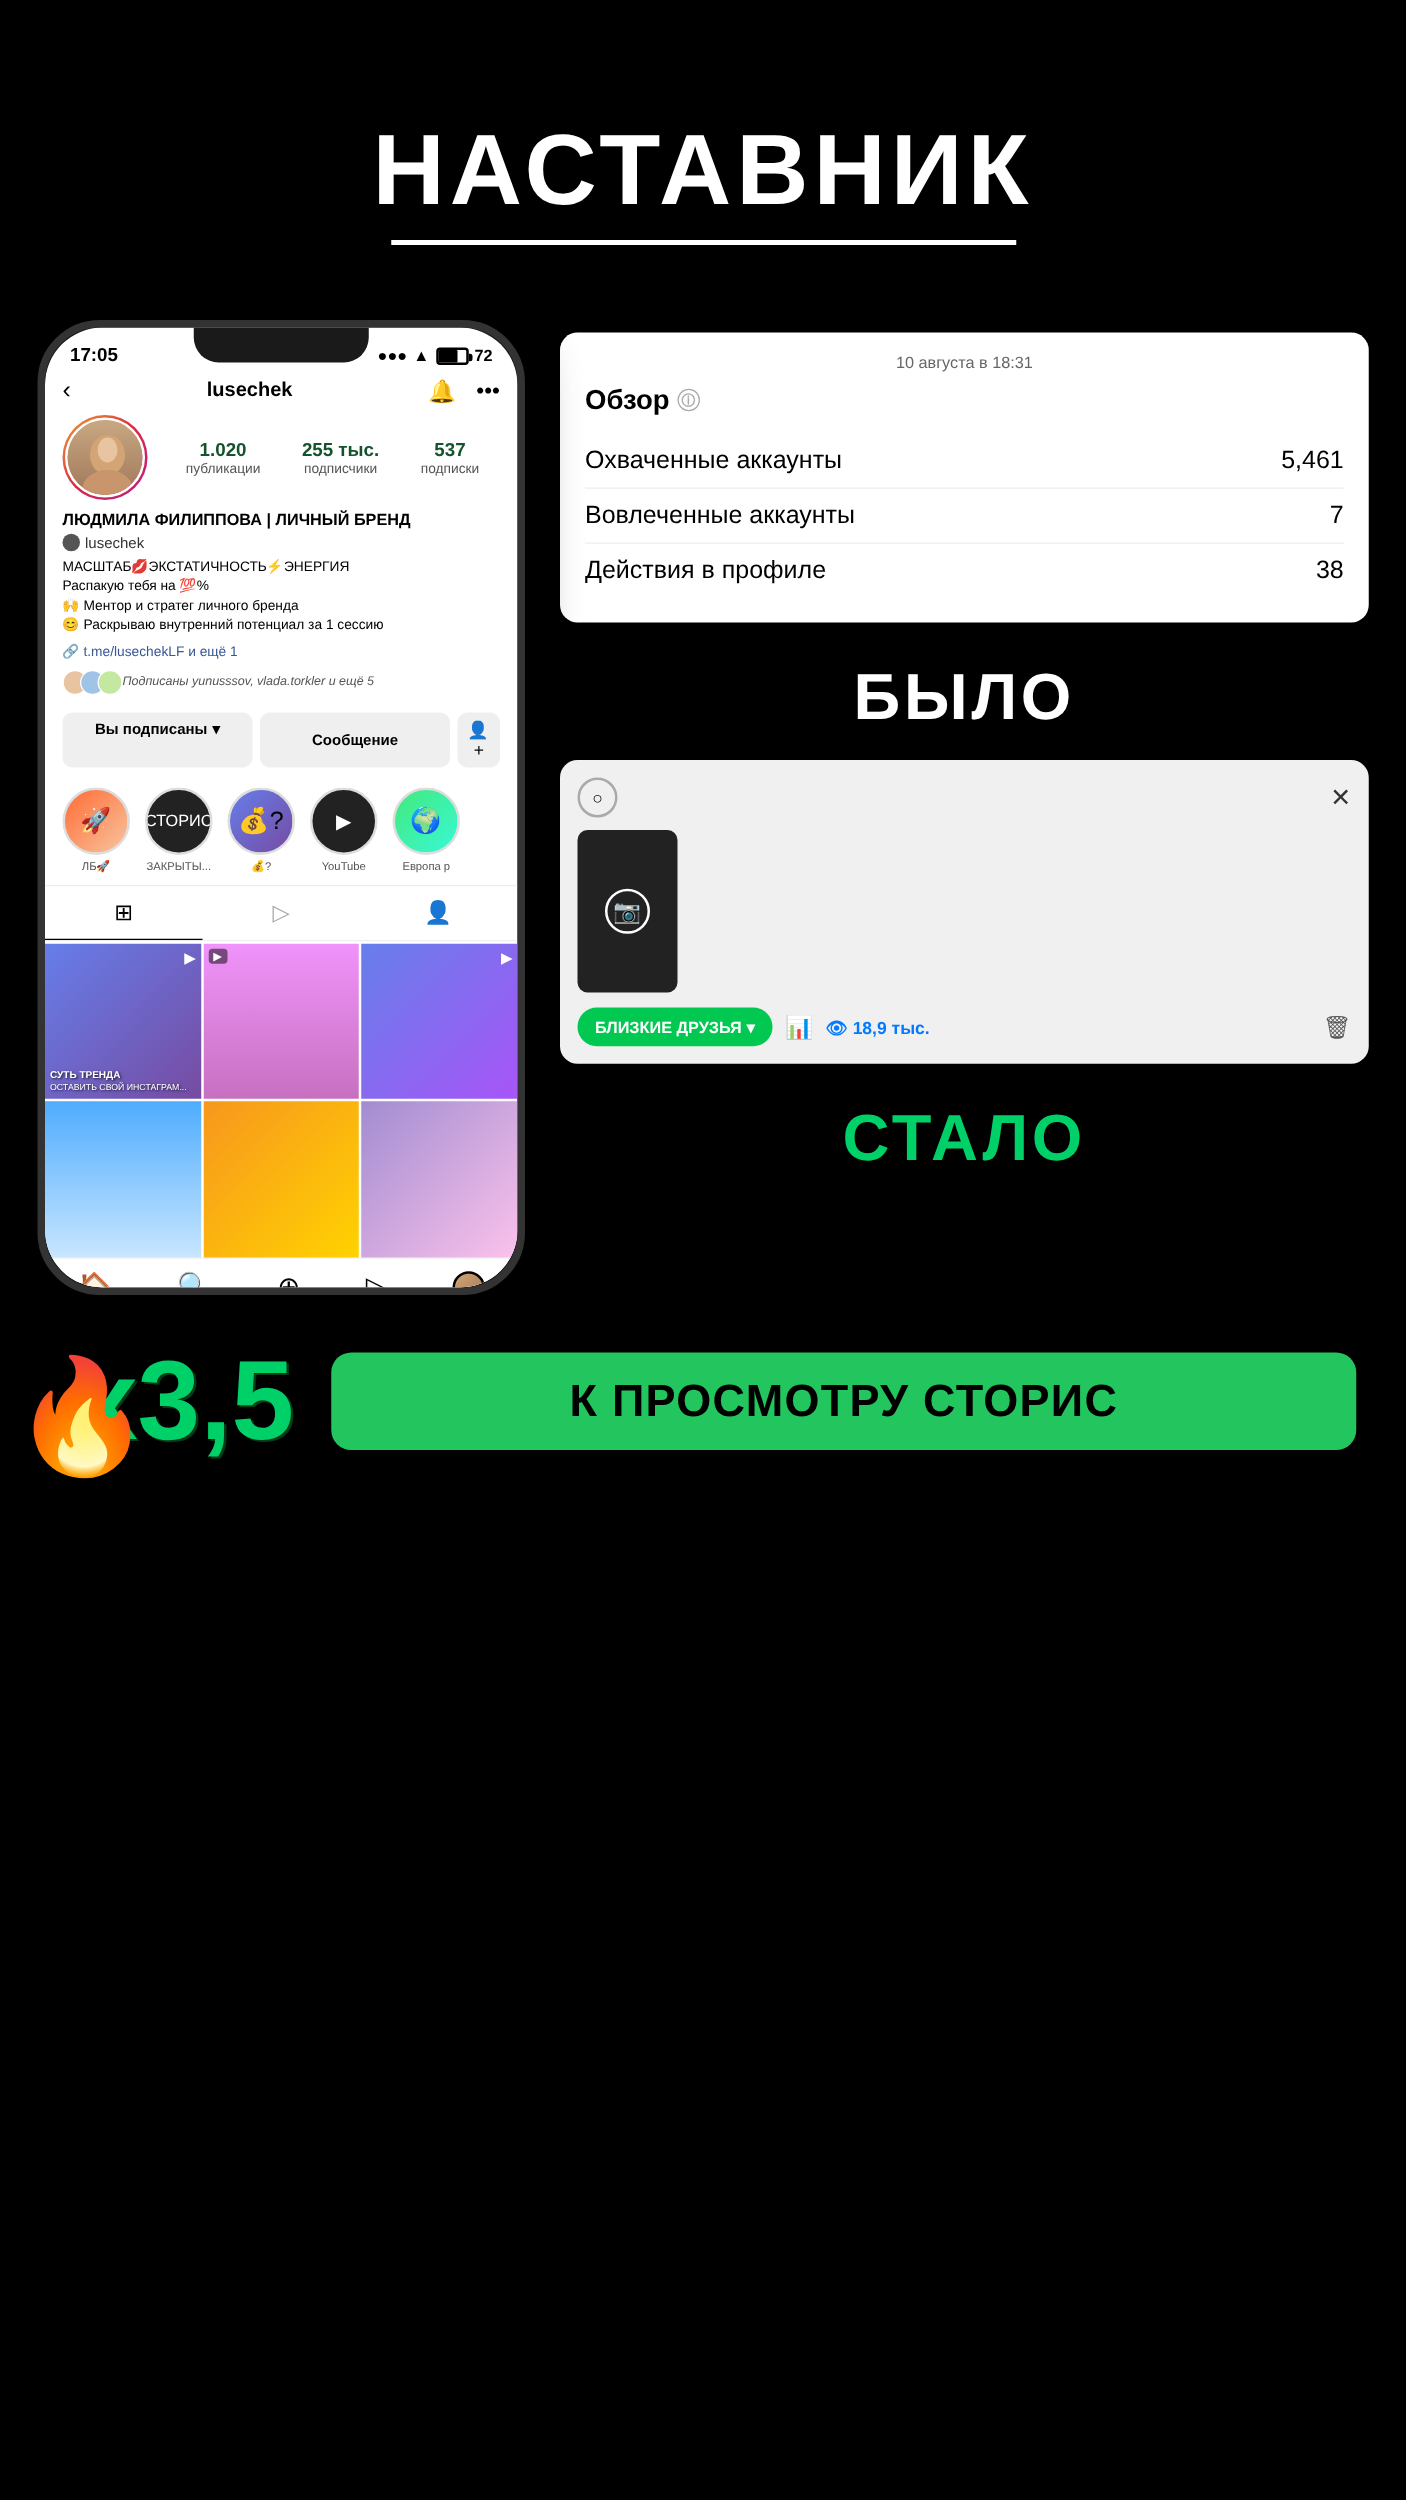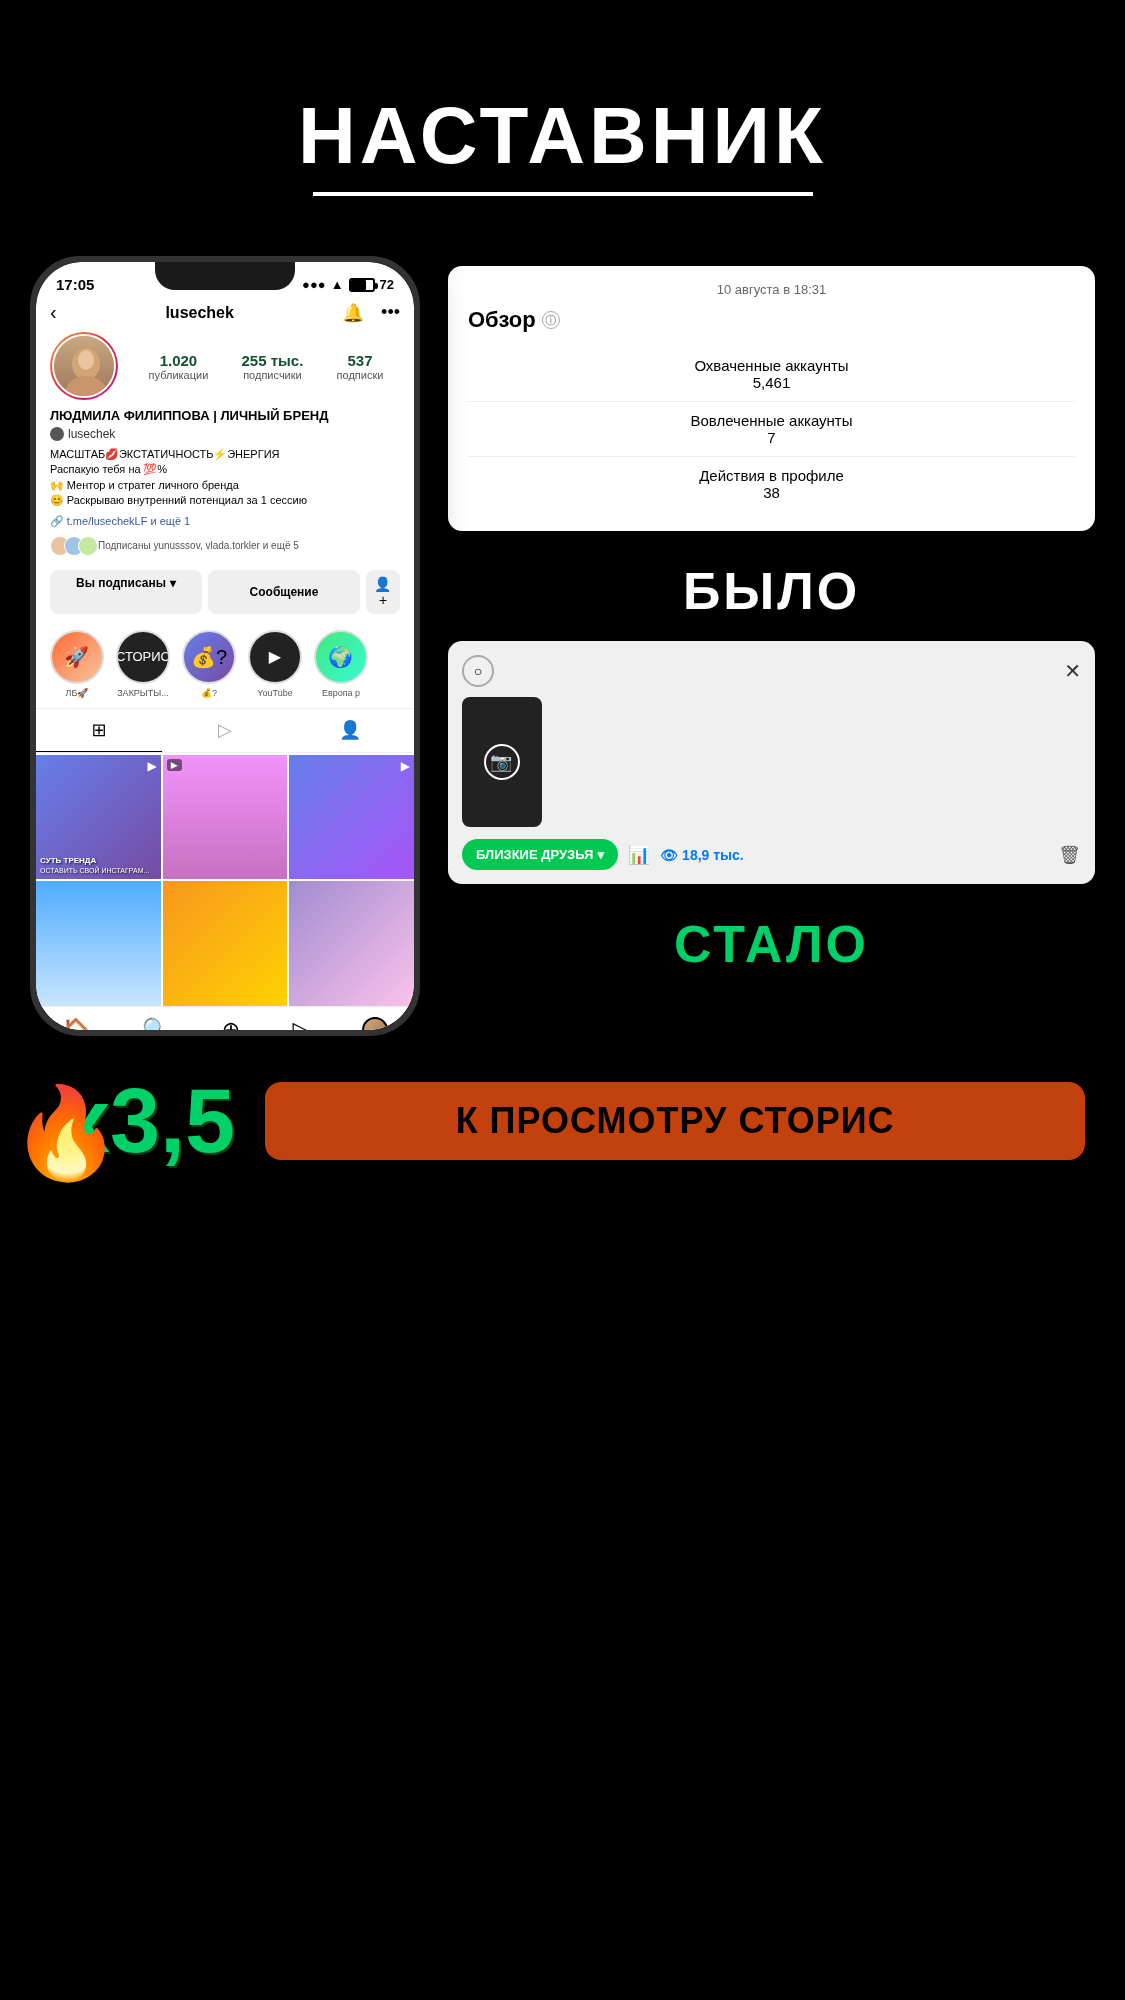--- a/index.html
+++ b/index.html
@@ -194,21 +194,21 @@
     .mutual-avatars { display: flex; }
     .mutual-avatar {
       width: 20px; height: 20px;
       border-radius: 50%;
       border: 1px solid #fff;
       margin-right: -6px;
     }
     .mutual-avatar:nth-child(1) { background: #e8c4a0; }
     .mutual-avatar:nth-child(2) { background: #a0c4e8; }
     .mutual-avatar:nth-child(3) { background: #c4e8a0; }
-    .mutual-text { font-size: 10px; color: #555; }
+    .mutual-text { font-size: 10px; color: #555; font-style: italic; }
 
     .action-buttons { display: flex; gap: 6px; margin-bottom: 10px; }
     .btn-follow {
       flex: 1;
       background: #efefef;
       border: none;
       border-radius: 8px;
       padding: 6px 8px;
       font-size: 12px;
       font-weight: 600;
@@ -378,23 +378,22 @@
       font-size: 11px;
       color: #aaa;
       font-weight: 700;
     }
     .stat-row {
       display: flex;
       justify-content: space-between;
       align-items: center;
       padding: 10px 0;
       border-bottom: 1px solid #eee;
-      font-size: 15px;
+      font-size: 20px;
       color: #000;
-      flex-direction: column;
     }
     .stat-row:last-child { border-bottom: none; }
     .stat-row-num { font-weight: 400; color: #000; }
 
     .bylo-label {
       text-align: center;
       font-size: 52px;
       font-weight: 900;
       color: #fff;
       letter-spacing: 3px;
@@ -519,21 +518,21 @@
     }
     .multiplier {
       font-size: 90px;
       font-weight: 900;
       color: #00d068;
       line-height: 1;
       text-shadow: 2px 2px 0px rgba(0,200,80,0.3);
       flex-shrink: 0;
     }
     .cta-box {
-      background: #c2410c;
+      background: #22c55e;
       border-radius: 16px;
       padding: 18px 40px;
       font-size: 36px;
       font-weight: 900;
       color: #000;
       text-align: center;
       letter-spacing: 1px;
       flex: 1;
     }
     .fire-emoji {

